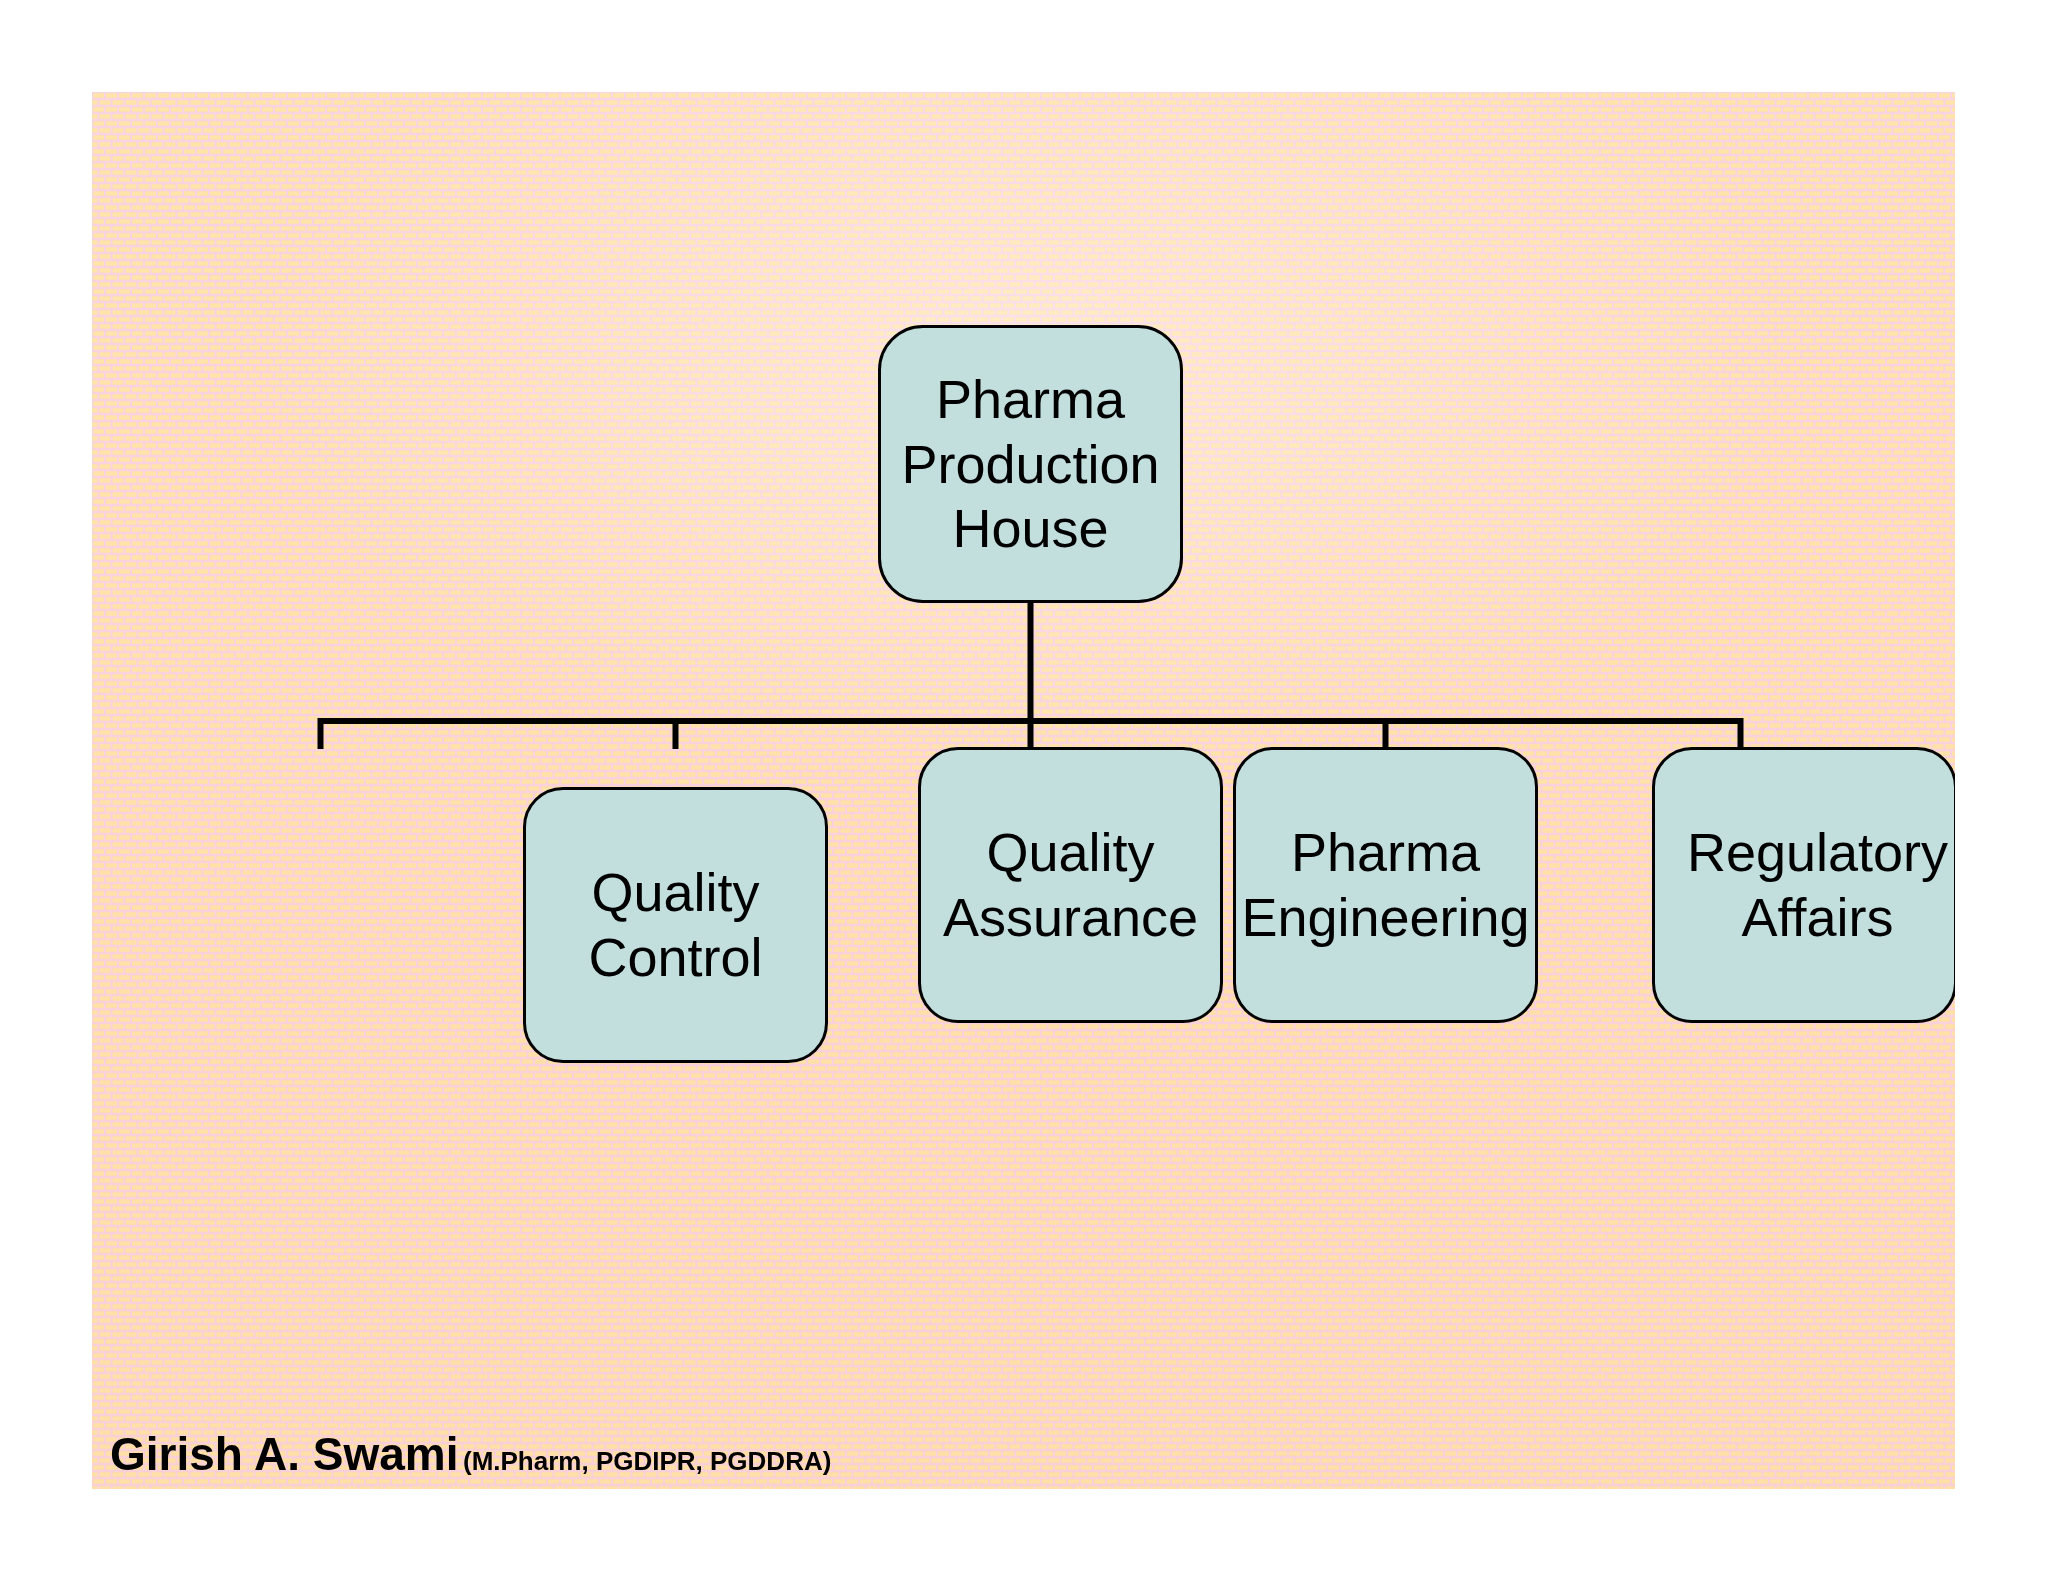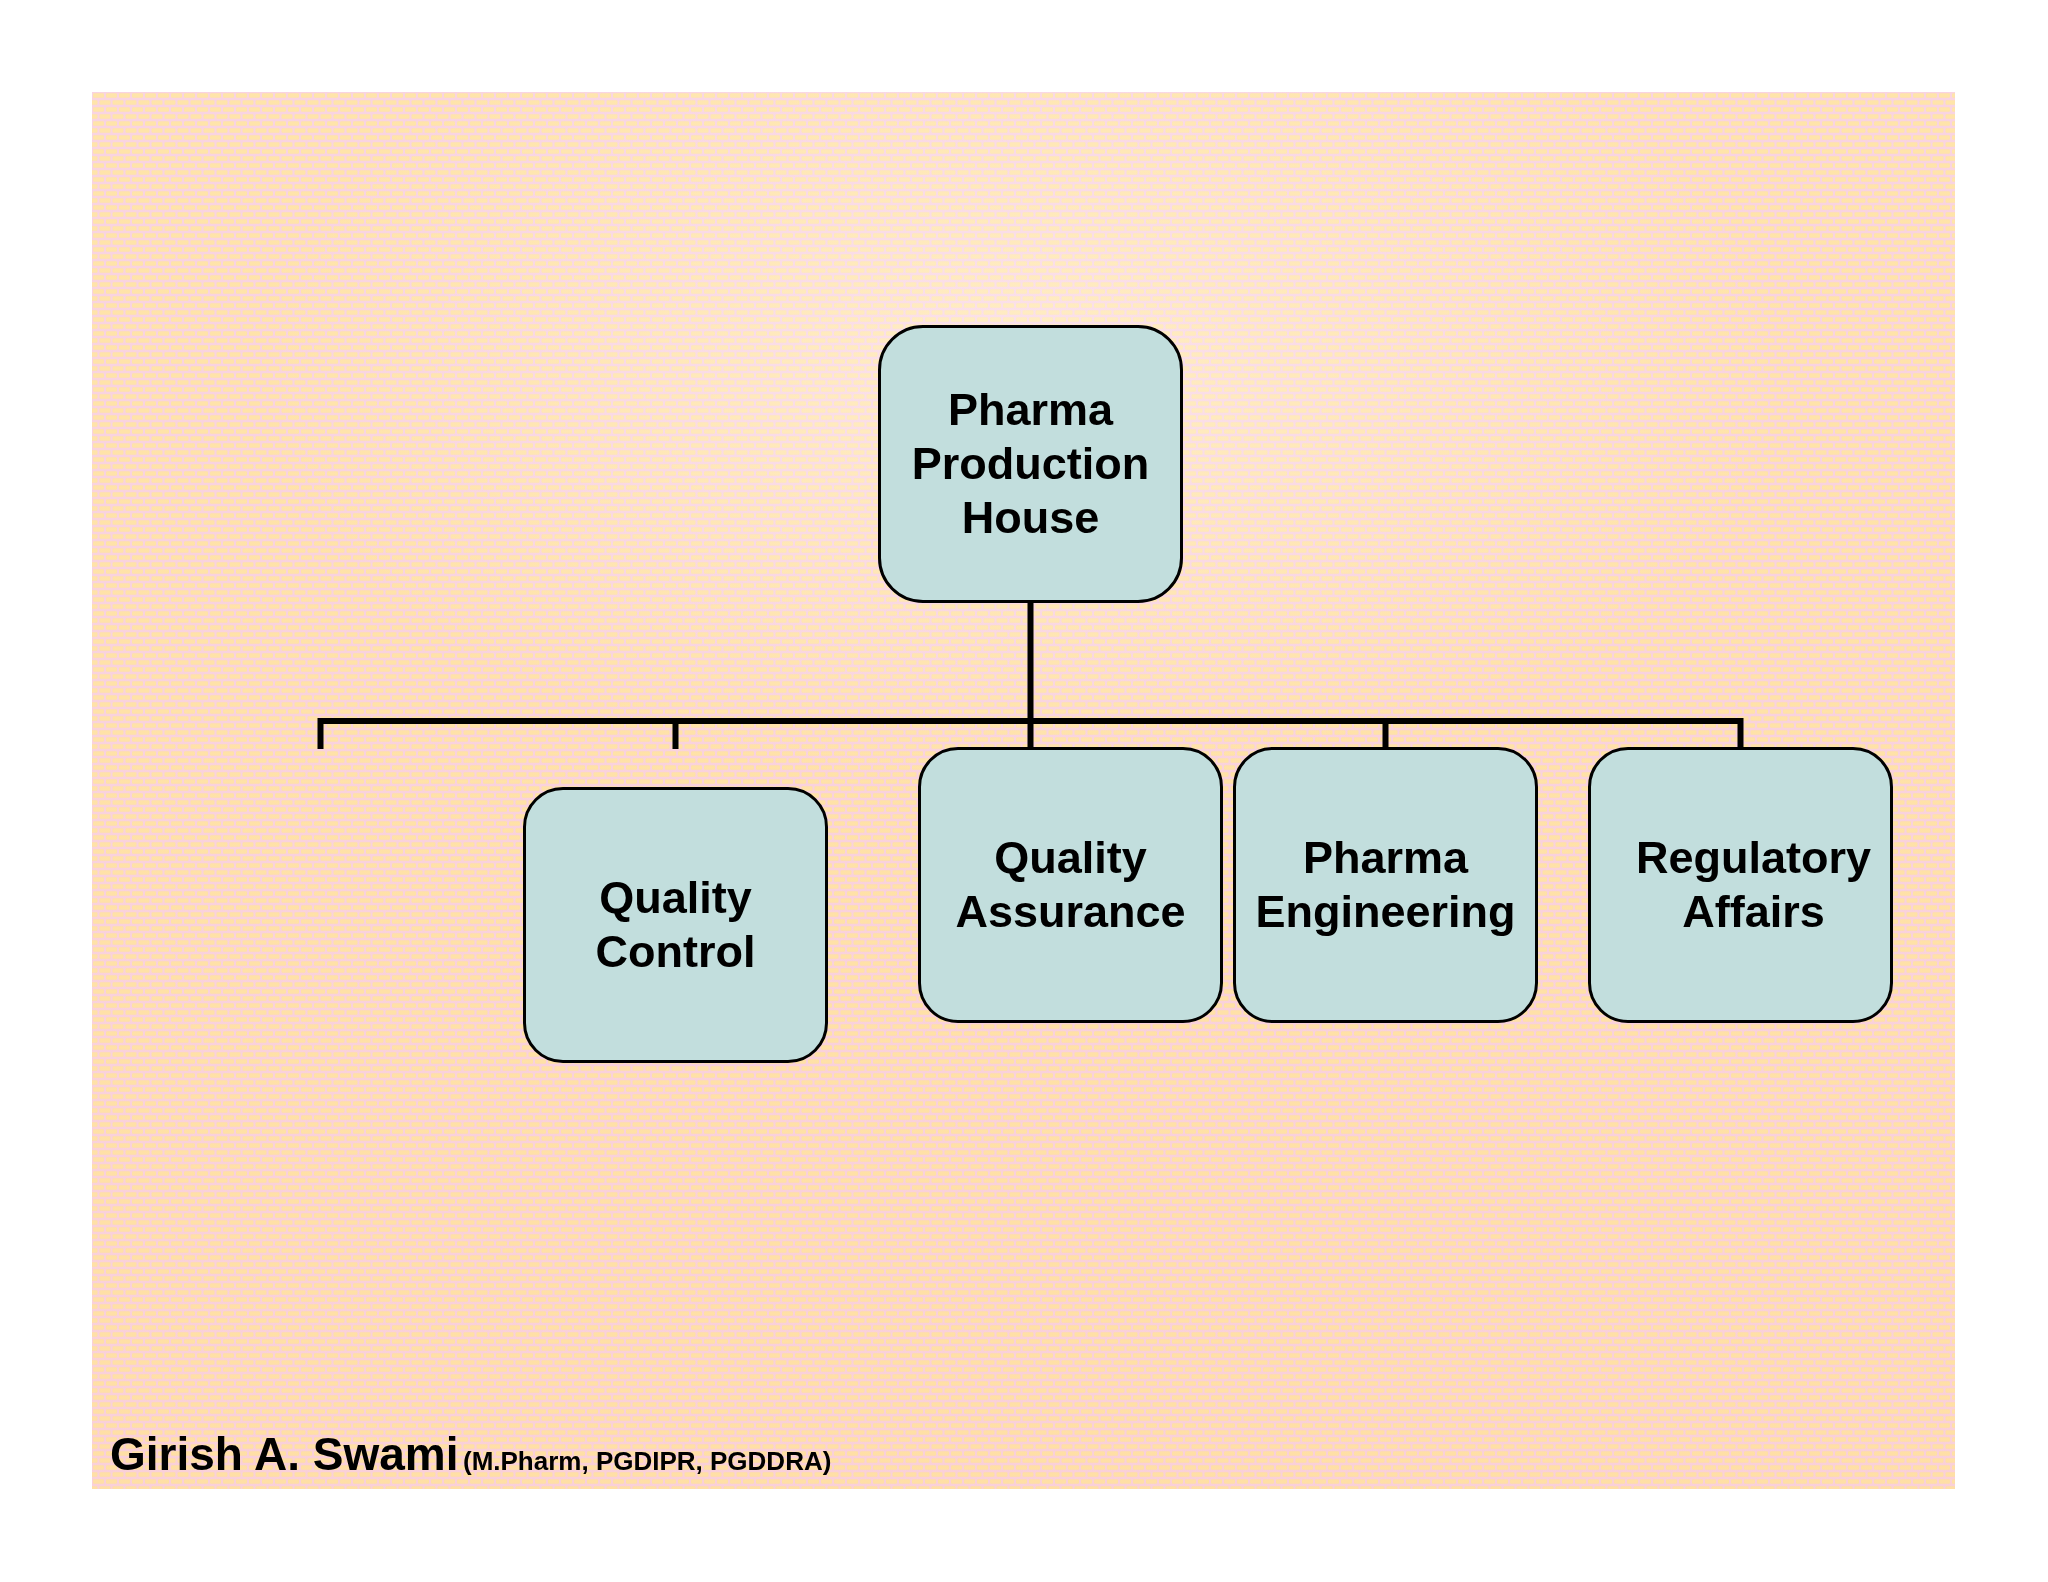--- a/index.html
+++ b/index.html
@@ -52,43 +52,43 @@
   .node {
     position: absolute;
     box-sizing: border-box;
     display: flex;
     align-items: center;
     justify-content: center;
     text-align: center;
     background: var(--box_fill, #c2dedd);
     border: 3px solid var(--box_border, #000000);
     color: var(--text, #000000);
-    font-weight: bold;
-    font-size: 45px;
+    font-weight: normal;
+    font-size: 54px;
     line-height: 1.2;
     padding: 0 2px;
   }
   .node.root {
     left: 786px;
     top: 233px;
     width: 305px;
     height: 278px;
     border-radius: 45px;
   }
   .node.child {
     top: 655px;
     width: 305px;
     height: 276px;
     border-radius: 40px;
   }
   .child.c0 { left: 76px; }
   .child.c1 { left: 431px; margin-top: 40px; }
   .child.c2 { left: 826px; }
   .child.c3 { left: 1141px; justify-content: center; }
-  .child.c4 { left: 1496px; padding-left: 28px; }
+  .child.c4 { left: 1560px; padding-left: 28px; }
   .signature {
     position: absolute;
     left: 18px;
     bottom: 8px;
     white-space: nowrap;
     color: var(--text, #000000);
     font-weight: bold;
   }
   .signature .author { font-size: 46px; margin-top: 26px; }
   .signature .credentials { font-size: 26px; }

